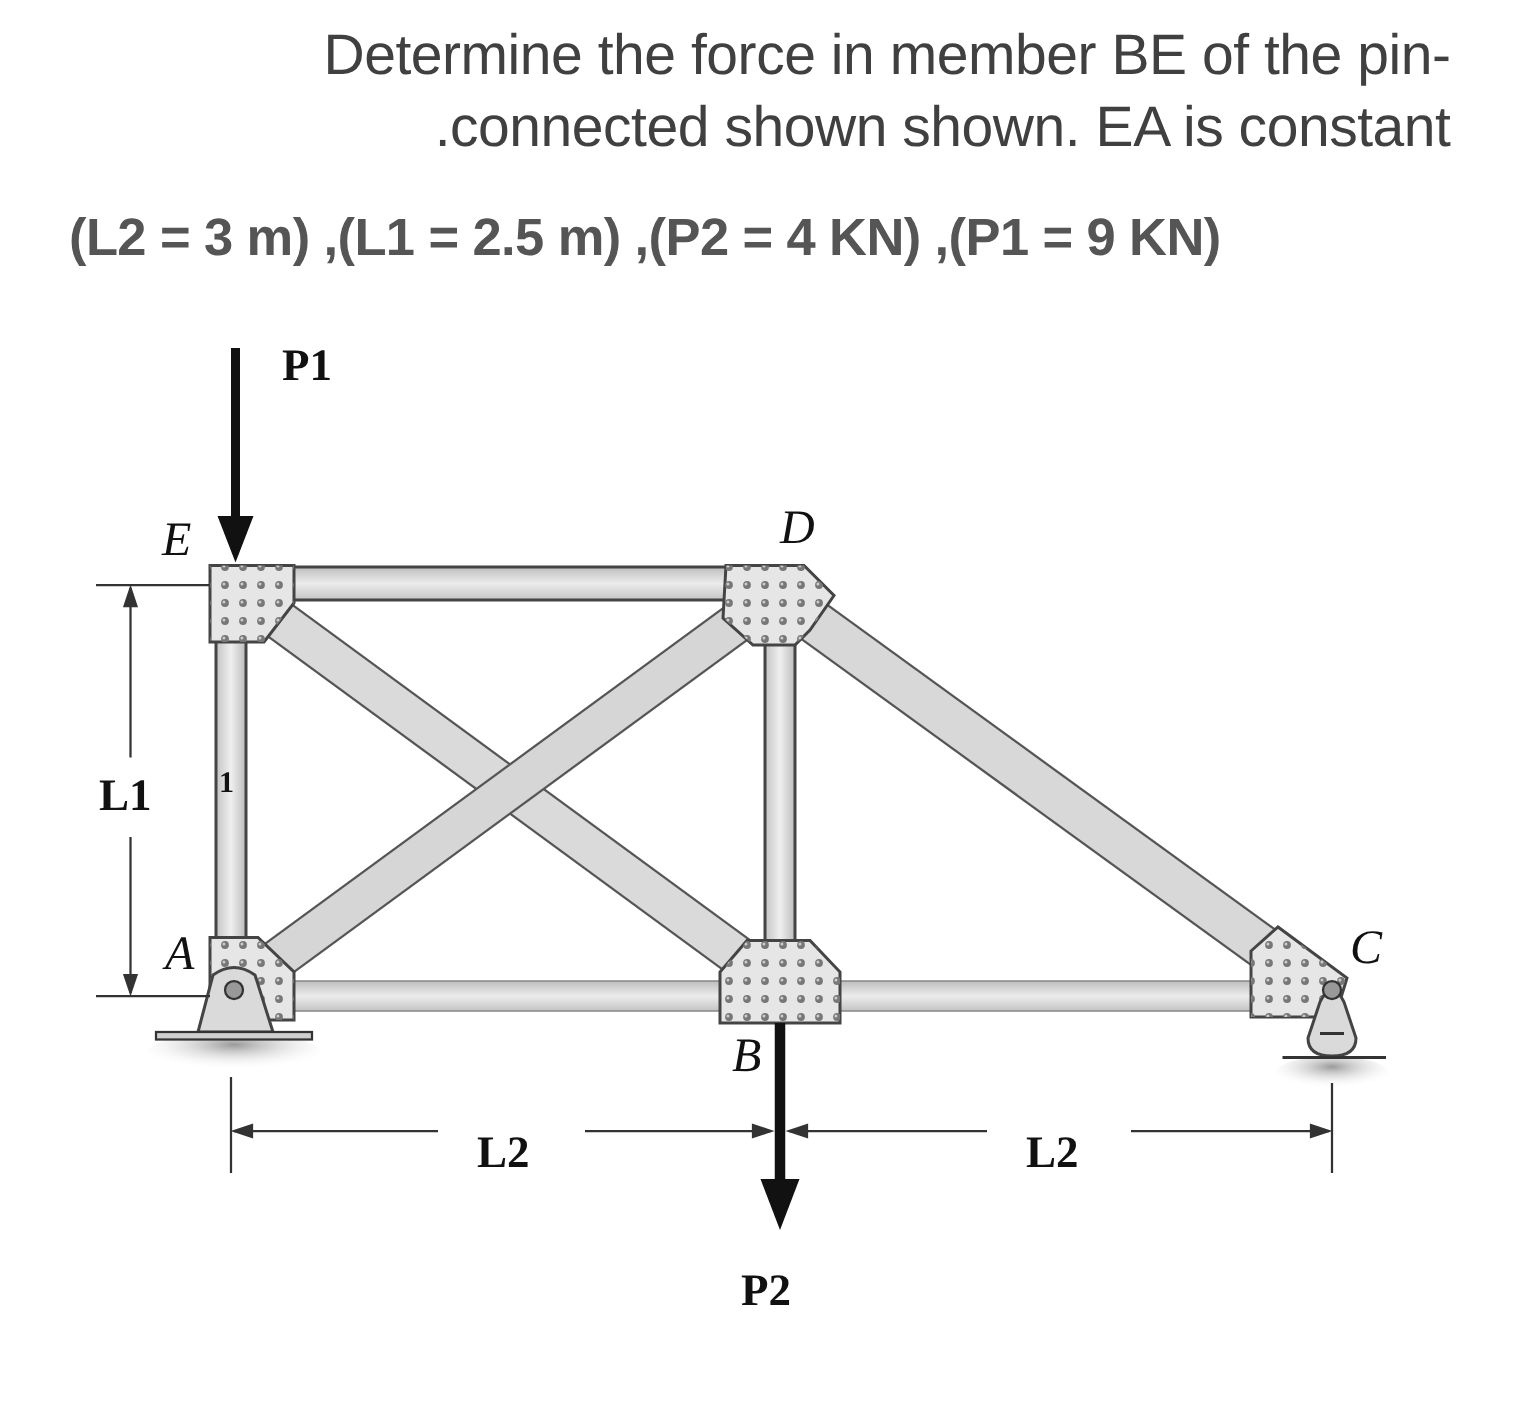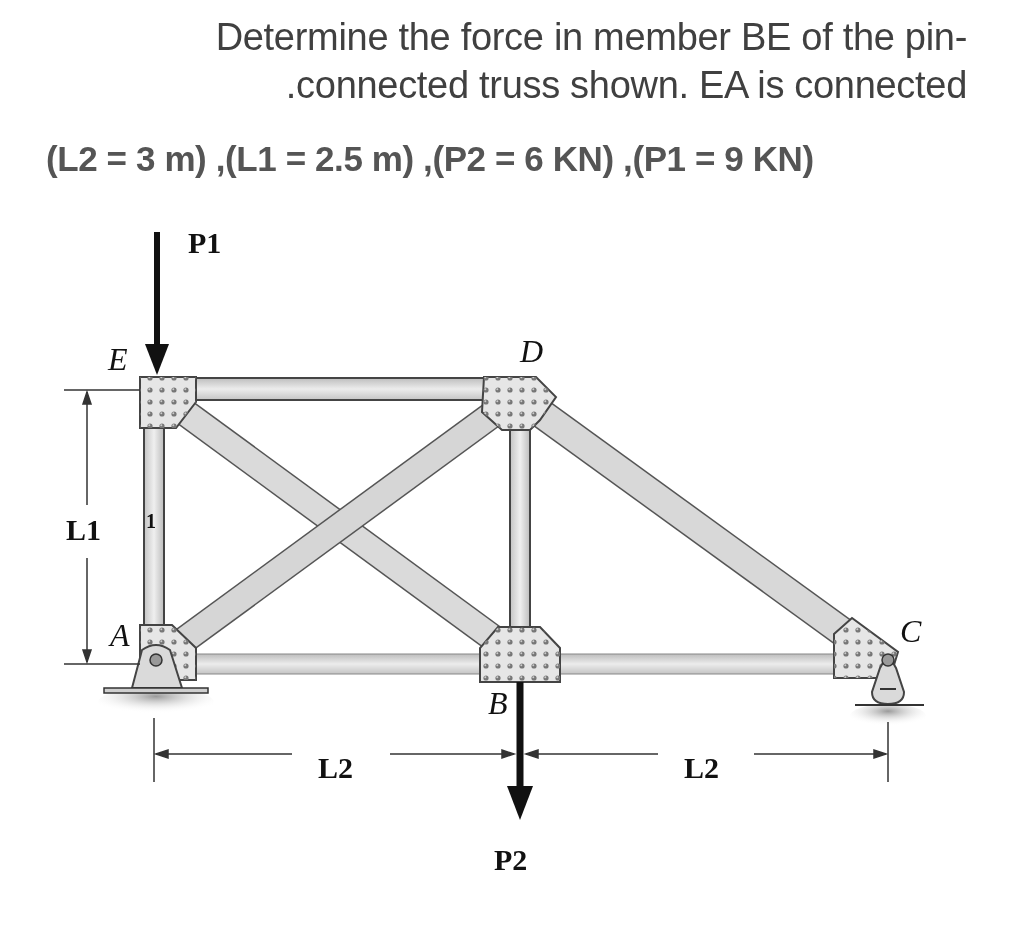--- a/index.html
+++ b/index.html
@@ -9,22 +9,22 @@
   #line2 { top: 62px; }
   #given { position: absolute; left: 46px; top: 137px; font-family: "Liberation Sans", sans-serif; font-weight: bold; color: #555555; font-size: 35px; line-height: 44px; white-space: nowrap; letter-spacing: -0.4px; }
   svg.diagram { position: absolute; left: 0; top: 0; }
   .lbl-bold { font-family: "Liberation Serif", serif; font-weight: bold; font-size: 30px; fill: #111; }
   .lbl-ital { font-family: "Liberation Serif", serif; font-style: italic; font-size: 32px; fill: #111; }
 </style>
 </head>
 <body>
 
 <div id="line1" class="title-line">Determine the force in member BE of the pin-</div>
-<div id="line2" class="title-line">.connected truss shown. EA is connected</div>
-<div id="given">(L2 = 3 m) ,(L1 = 2.5 m) ,(P2 = 6 KN) ,(P1 = 9 KN)</div>
+<div id="line2" class="title-line">.connected shown shown. EA is constant</div>
+<div id="given">(L2 = 3 m) ,(L1 = 2.5 m) ,(P2 = 4 KN) ,(P1 = 9 KN)</div>
 
 <svg class="diagram" width="1011" height="940" viewBox="0 0 1011 940">
   <defs>
     <linearGradient id="memH" x1="0" y1="0" x2="0" y2="1">
       <stop offset="0" stop-color="#bdbdbd"></stop>
       <stop offset="0.5" stop-color="#ececec"></stop>
       <stop offset="1" stop-color="#c4c4c4"></stop>
     </linearGradient>
     <linearGradient id="memV" x1="0" y1="0" x2="1" y2="0">
       <stop offset="0" stop-color="#c4c4c4"></stop>

